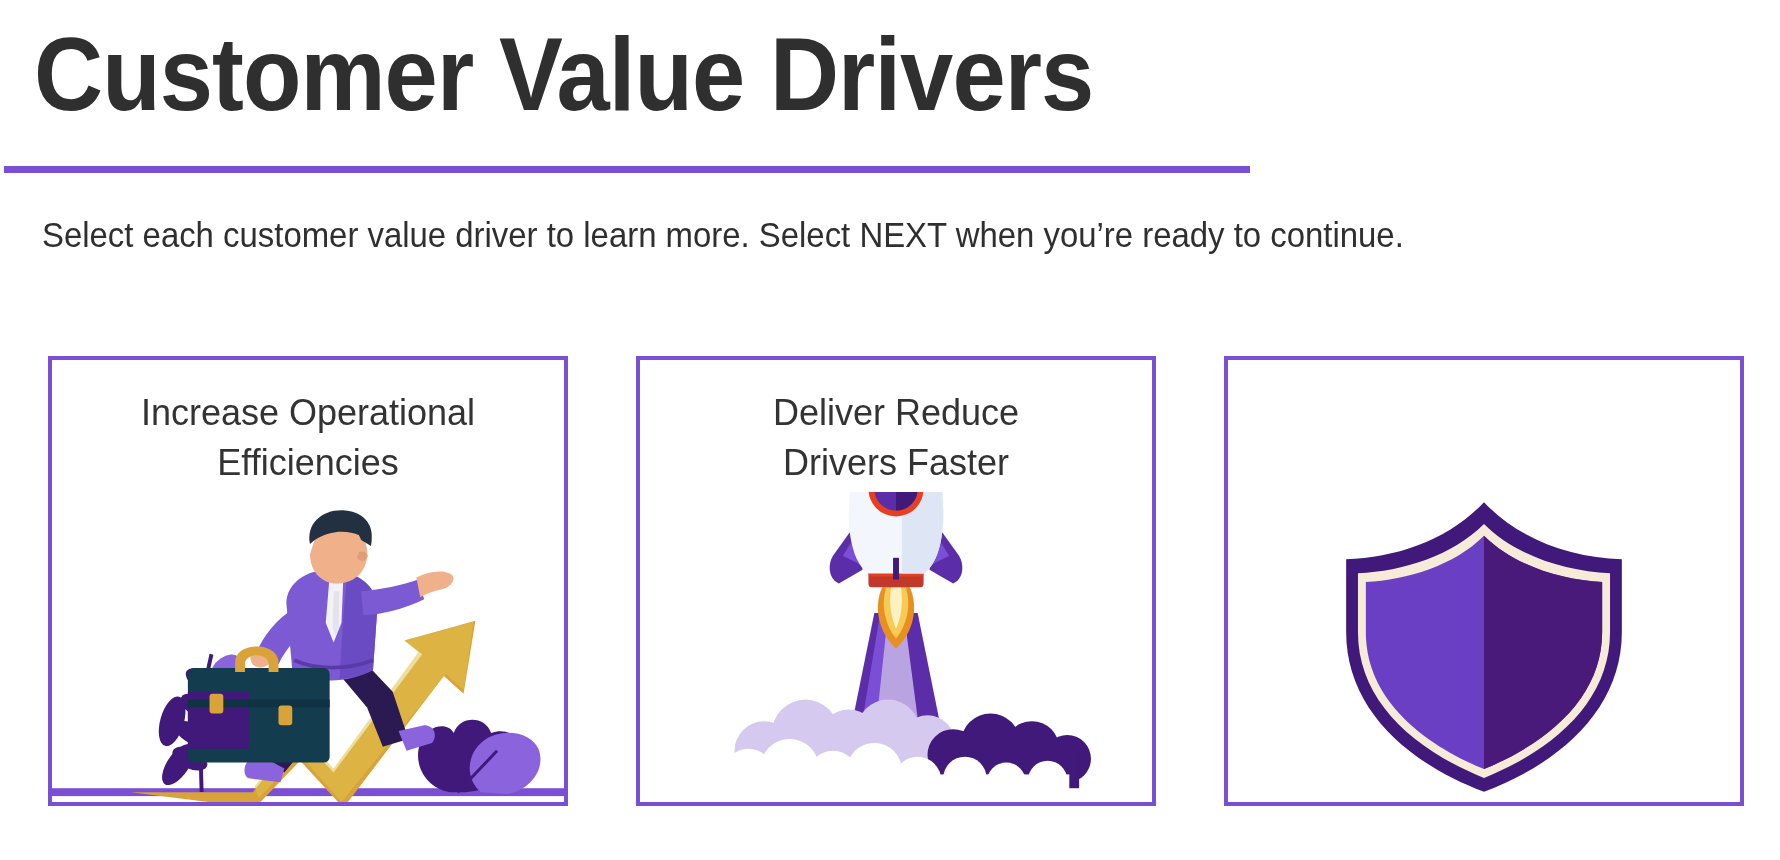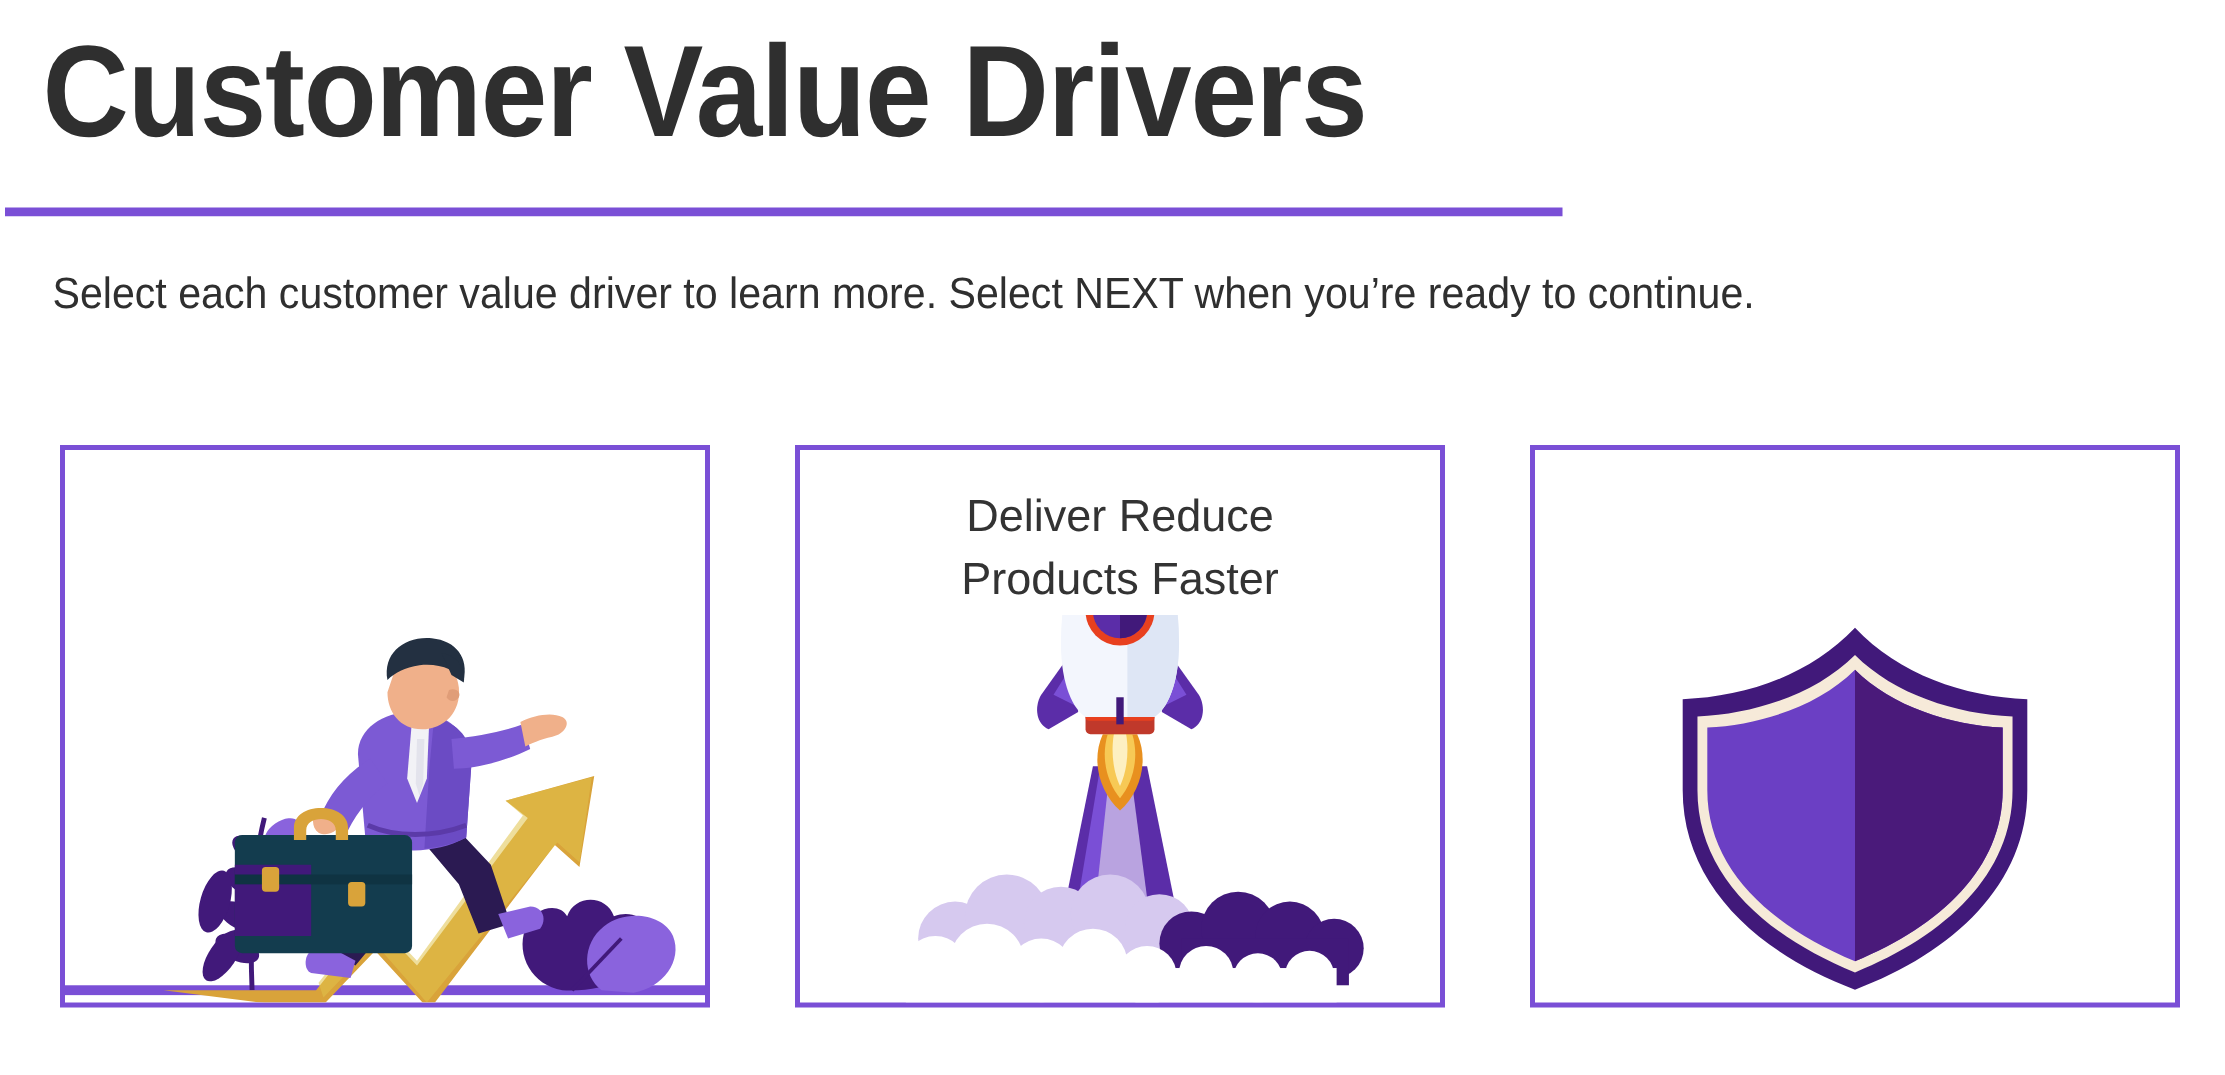--- a/index.html
+++ b/index.html
@@ -95,21 +95,22 @@
 <body>
 
 <div class="slide">
 
   <div class="page-title">Customer Value Drivers</div>
   <div class="title-rule"></div>
   <div class="subtitle">Select each customer value driver to learn more. Select NEXT when you’re ready to continue.</div>
 
   <div class="card card-1">
     <div class="card-title">
-      <br>
+      <span>Increase Operational</span><br>
+      <span>Efficiencies</span>
     </div>
 
     <div class="card-art">
       <svg class="art-svg" viewBox="0 0 520 310" preserveAspectRatio="xMidYMax meet" aria-hidden="true">
 
         <rect x="0" y="296" width="520" height="8" fill="#7a4fd6"></rect>
 
         <g>
           <path d="M152 300 C150 250 152 200 162 160" stroke="#41197a" stroke-width="4" fill="none"></path>
           <ellipse cx="176" cy="172" rx="16" ry="9" fill="#8a63dd" transform="rotate(-35 176 172)"></ellipse>
@@ -179,21 +180,21 @@
             <rect x="230" y="212" width="14" height="20" rx="3" fill="#d9a33a"></rect>
           </g>
         </g>
       </svg>
     </div>
   </div>
 
   <div class="card card-2">
     <div class="card-title">
       <span>Deliver Reduce</span><br>
-      <span>Products Faster</span>
+      <span>Drivers Faster</span>
     </div>
 
     <div class="card-art">
       <svg class="art-svg" viewBox="0 0 520 310" preserveAspectRatio="xMidYMax meet" aria-hidden="true">
 
         <path d="M238 118 L282 118 L316 286 L204 286 Z" fill="#5b2da8"></path>
         <path d="M252 118 L268 118 L290 286 L230 286 Z" fill="#b9a3e0"></path>
         <path d="M244 118 L252 118 L234 286 L216 286 Z" fill="#7a4fd6"></path>
 
         <g fill="#d6c9ef">

